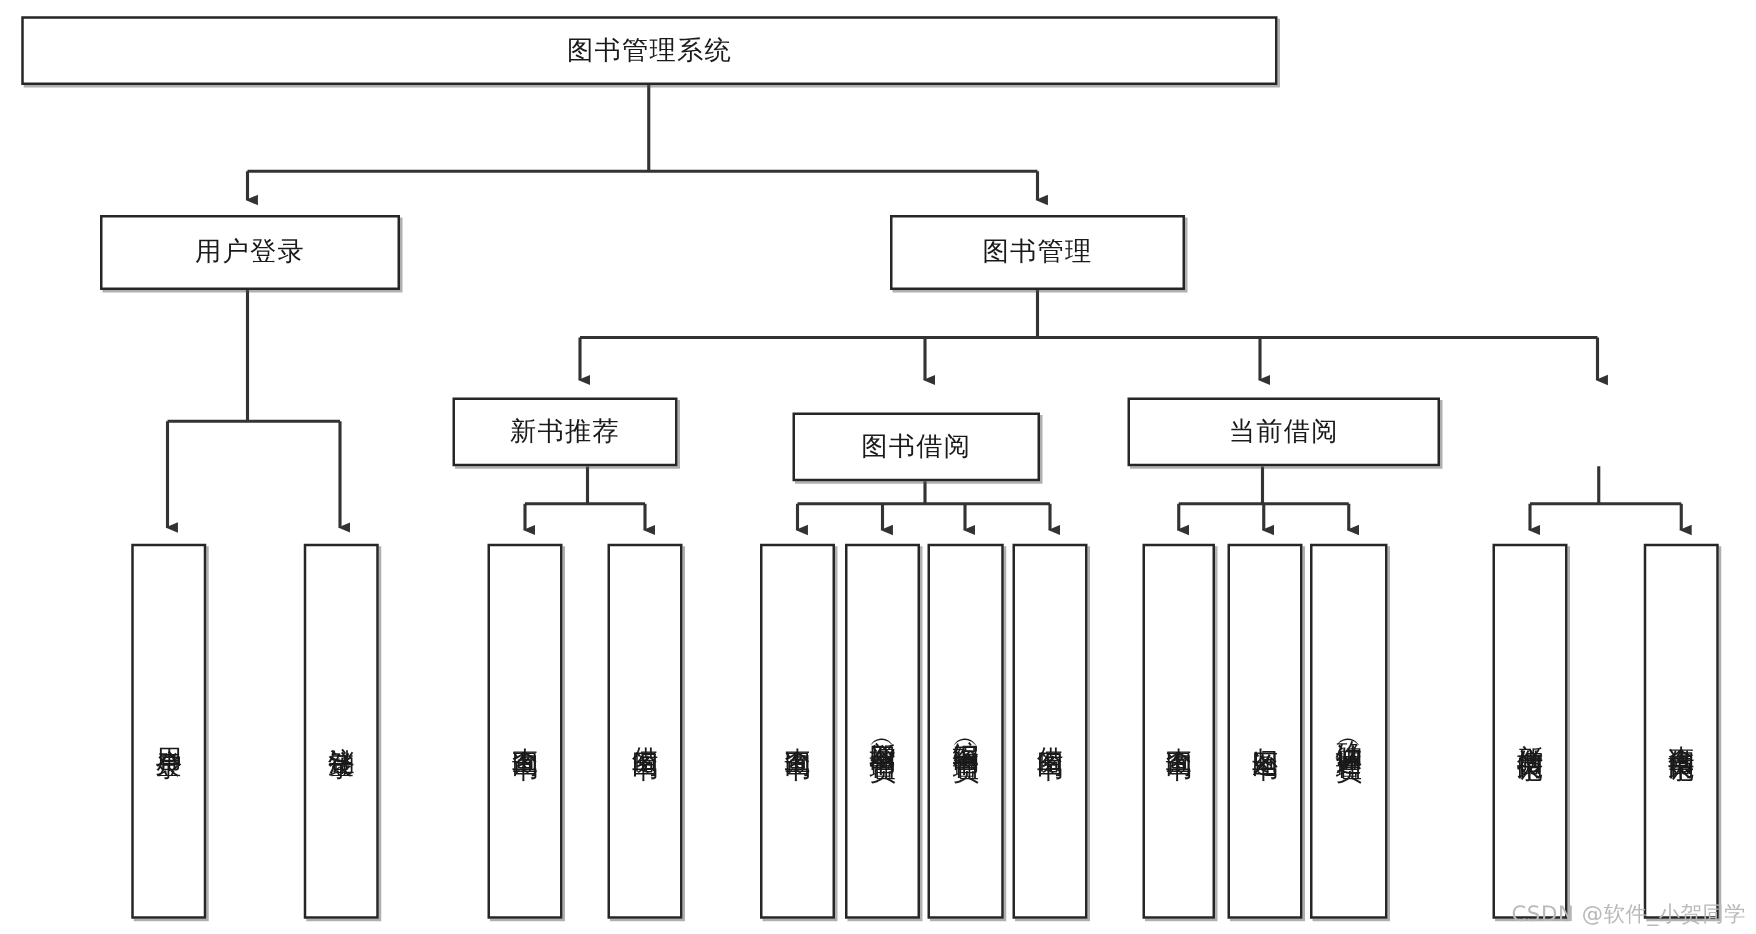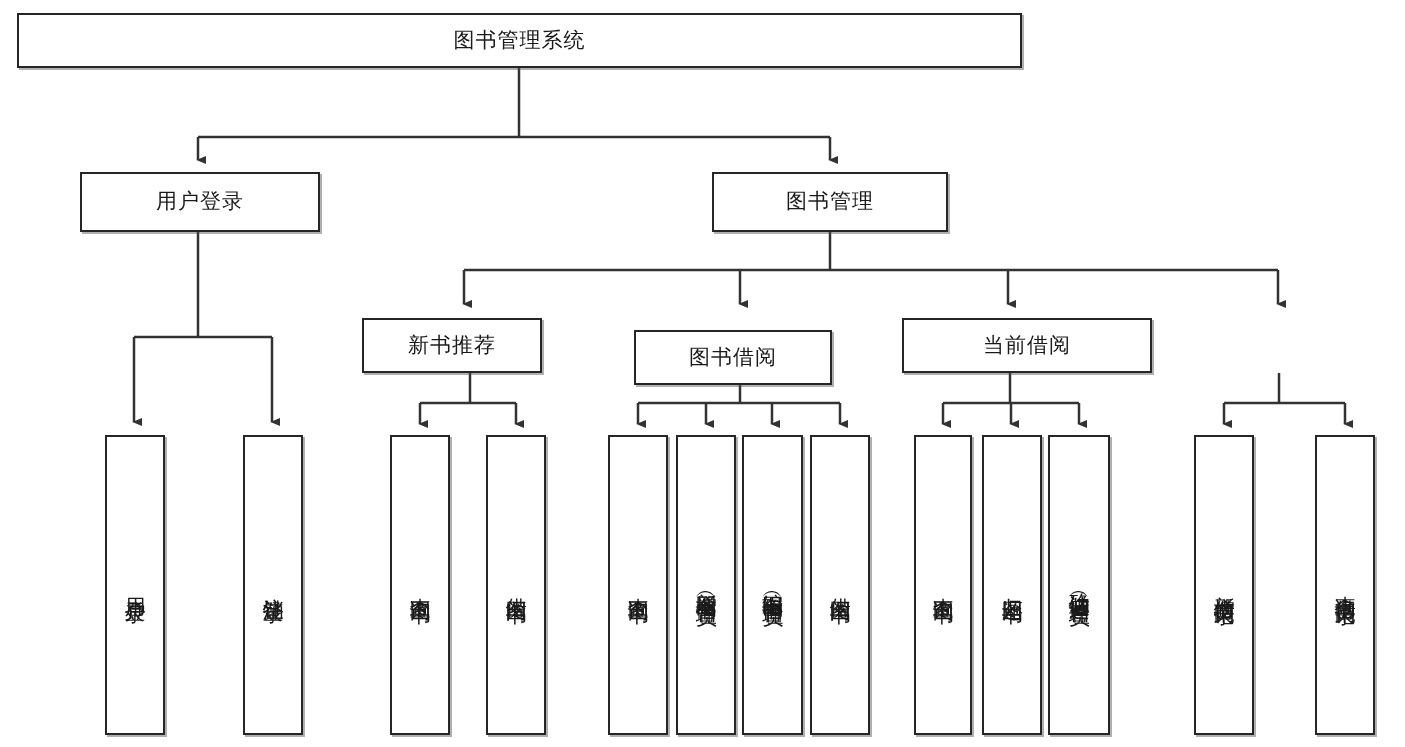--- a/index.html
+++ b/index.html
@@ -210,14 +210,15 @@
   </div>
 
   <div class="node vertical" style="left:1194px; top:435px; width:60px; height:300px;">
     <span class="node-label">新增借阅记录</span>
   </div>
 
   <div class="node vertical" style="left:1315px; top:435px; width:60px; height:300px;">
     <span class="node-label">查询借阅记录</span>
   </div>
 
+  <div id="watermark">CSDN @软件_小贺同学</div>
 
 </div>
 
 </body></html>

